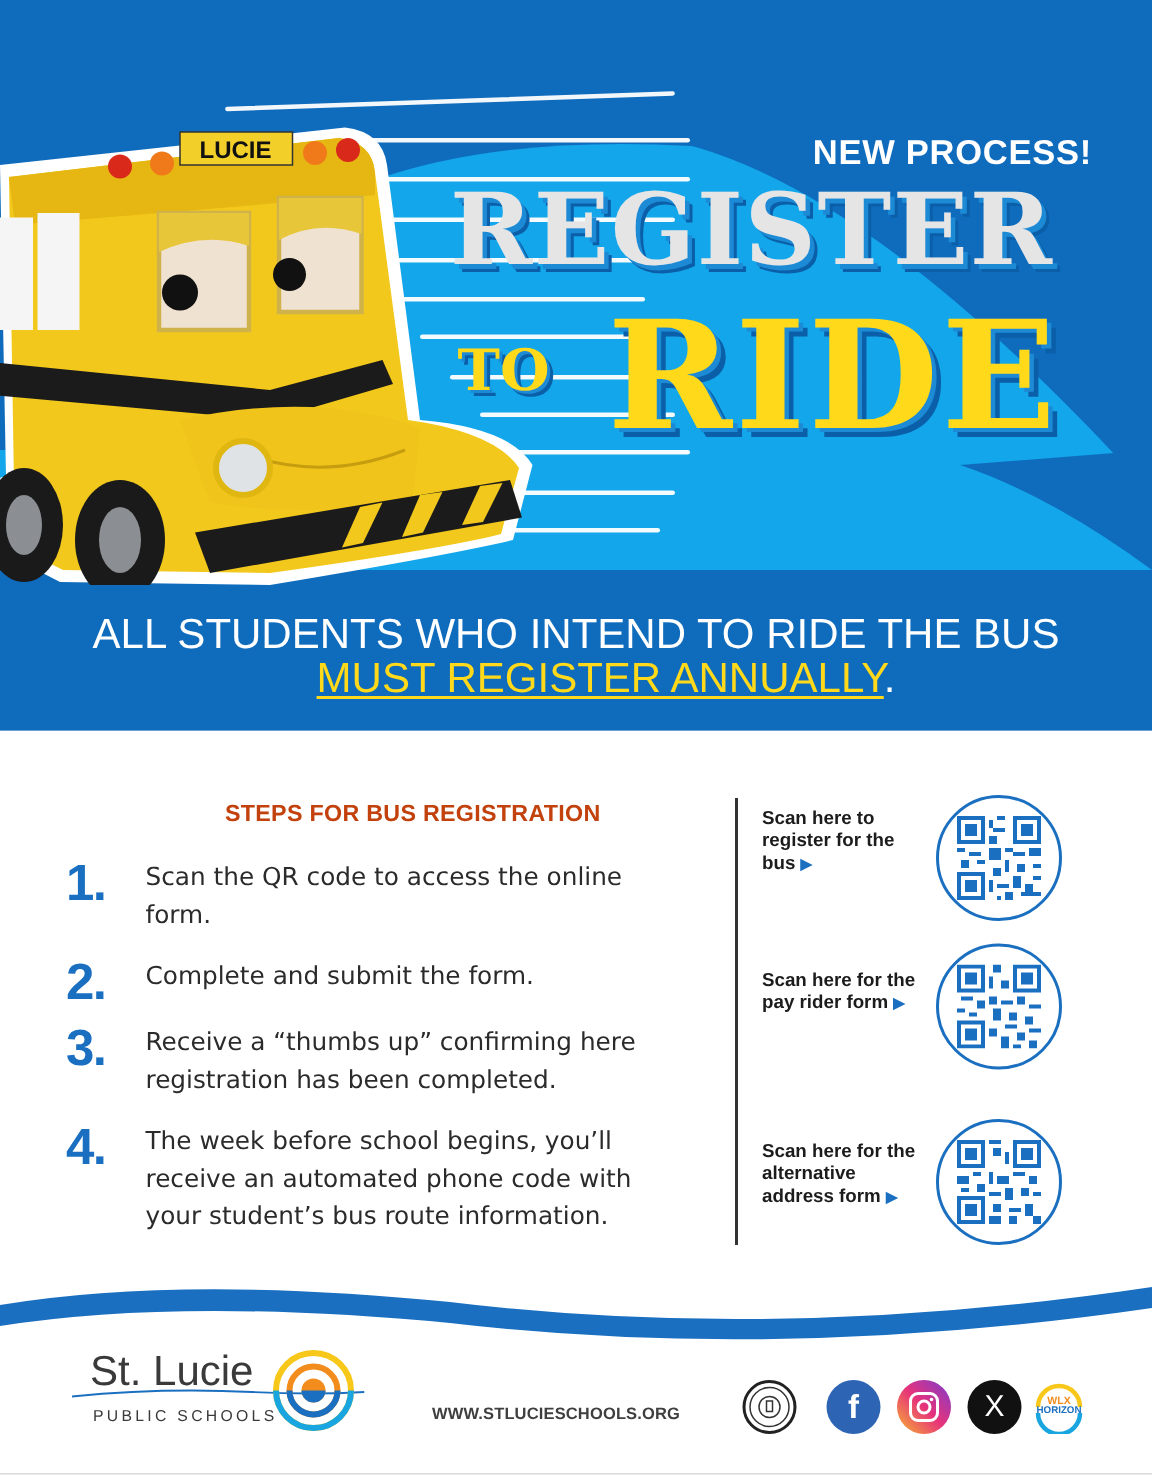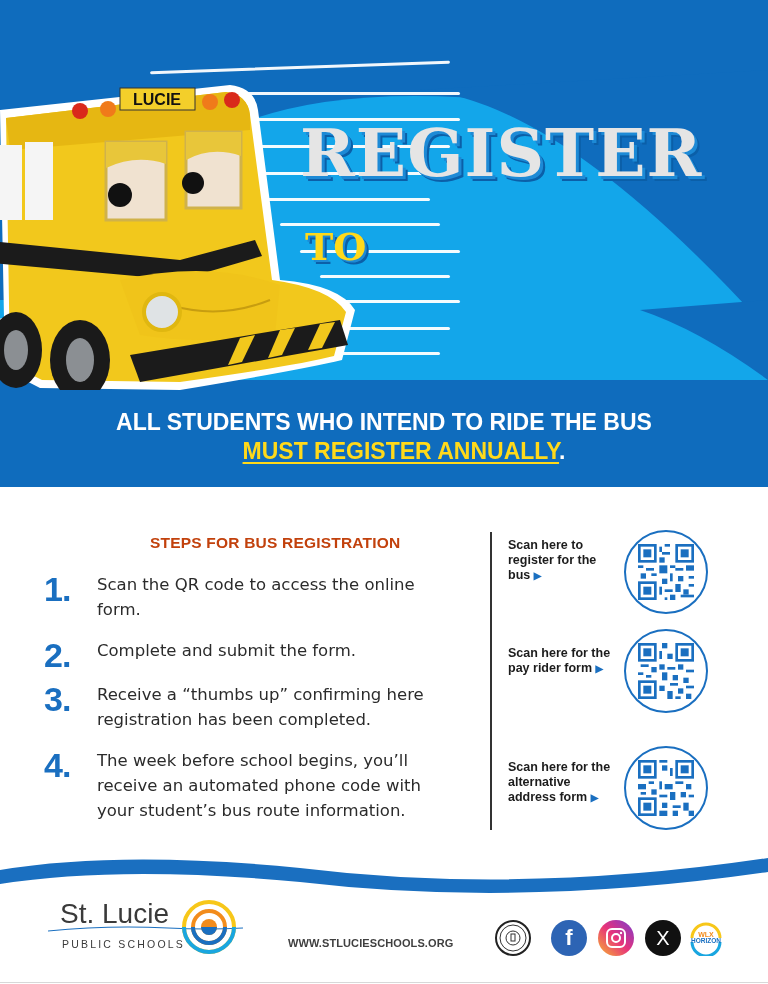--- a/index.html
+++ b/index.html
@@ -15,21 +15,21 @@
     
     .bus { position: absolute; left: -20px; top: 70px; width: 380px; height: 320px; }
 
     .new-process { position: absolute; right: 40px; top: 88px; color: #ffffff; font-family: "Liberation Sans", sans-serif; font-weight: 700; font-size: 23px; letter-spacing: 0.5px; }
     .title-register { position: absolute; left: 300px; top: 120px; font-family: "DejaVu Serif", serif; font-weight: 700; font-size: 66px; color: #e5e5e5; letter-spacing: 1px;
       text-shadow: 3px 3px 0 #1d8ad6, 5px 5px 0 #0b5fa8; line-height: 1; }
     .title-to { position: absolute; left: 305px; top: 228px; font-family: "DejaVu Serif", serif; font-weight: 700; font-size: 38px; color: #ffd91a; text-shadow: 2px 2px 0 #1d8ad6, 4px 4px 0 #0b5fa8; line-height: 1; }
     .title-ride { position: absolute; left: 405px; top: 200px; font-family: "DejaVu Serif", serif; font-weight: 700; font-size: 100px; color: #ffd91a; letter-spacing: 2px;
       text-shadow: 3px 3px 0 #1d8ad6, 6px 6px 0 #0b5fa8; line-height: 1; }
 
-    .hero-notice { position: absolute; left: 0; top: 408px; width: 768px; text-align: center; color: #ffffff; font-family: "Liberation Sans", sans-serif; font-weight: 700; font-size: 23px; line-height: 29px; }
+    .hero-notice { position: absolute; left: 0; top: 408px; width: 768px; text-align: center; color: #ffffff; font-family: "Liberation Sans", sans-serif; font-weight: 400; font-size: 28px; line-height: 29px; }
     .hero-notice .emph { color: #ffd91a; text-decoration: underline; text-decoration-thickness: 2px; text-underline-offset: 3px; margin-left: 40px; }
 
     
     .steps-title { position: absolute; left: 150px; top: 534px; color: #c2410c; font-family: "Liberation Sans", sans-serif; font-weight: 700; font-size: 15.5px; letter-spacing: 0.2px; }
     .step { position: absolute; left: 44px; width: 420px; }
     .step-num { position: absolute; left: 0; top: 0; color: #1a6fc0; font-family: "Liberation Sans", sans-serif; font-weight: 900; font-size: 34px; line-height: 1; letter-spacing: -1px; }
     .step-text { position: absolute; left: 53px; top: 0; width: 360px; color: #2b2b2b; font-family: "DejaVu Sans", sans-serif; font-size: 16.5px; line-height: 25px; }
 
     .divider { position: absolute; left: 490px; top: 532px; width: 2px; height: 298px; background: #333333; }
 
@@ -114,22 +114,24 @@
     <ellipse cx="36" cy="280" rx="12" ry="20" fill="#8b8f93"></ellipse>
     <ellipse cx="100" cy="290" rx="30" ry="40" fill="#1a1a1a"></ellipse>
     <ellipse cx="100" cy="290" rx="14" ry="22" fill="#8b8f93"></ellipse>
 
     <path d="M150 285 L360 250 L368 275 L160 312 Z" fill="#1b1b1b"></path>
     <path d="M260 268 L275 265 L262 292 L248 295 Z" fill="#f2c81c"></path>
     <path d="M300 260 L315 258 L302 285 L288 288 Z" fill="#f2c81c"></path>
     <path d="M340 254 L355 252 L342 278 L328 280 Z" fill="#f2c81c"></path>
   </svg>
 
+  <div class="new-process">NEW PROCESS!</div>
   <div class="title-register">REGISTER</div>
   <div class="title-to">TO</div>
+  <div class="title-ride">RIDE</div>
 
   <div class="hero-notice">
     <div>ALL STUDENTS WHO INTEND TO RIDE THE BUS</div>
     <div><span class="emph">MUST REGISTER ANNUALLY</span><span>.</span></div>
   </div>
 </section>
 
 <div class="steps-title">STEPS FOR BUS REGISTRATION</div>
 
 <div class="step" style="top:572px">

